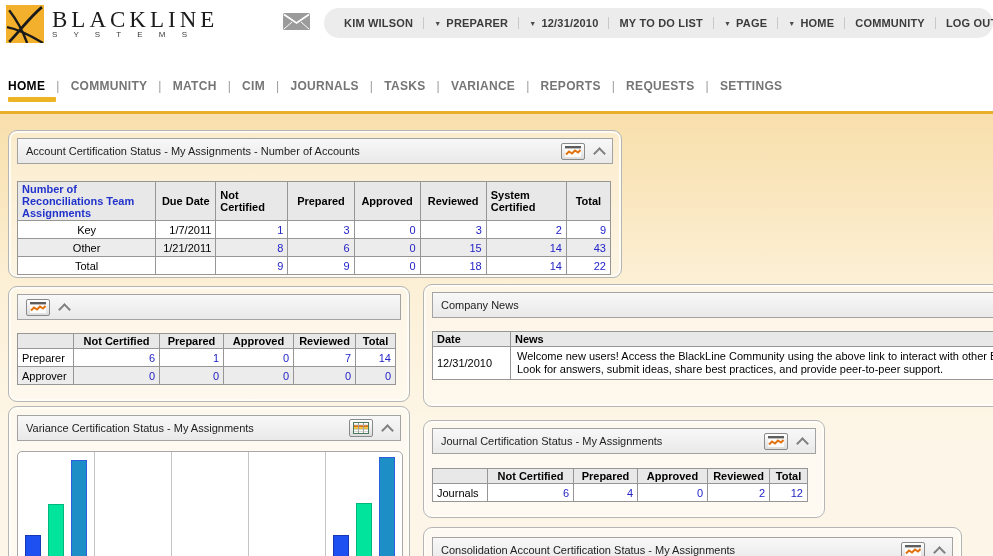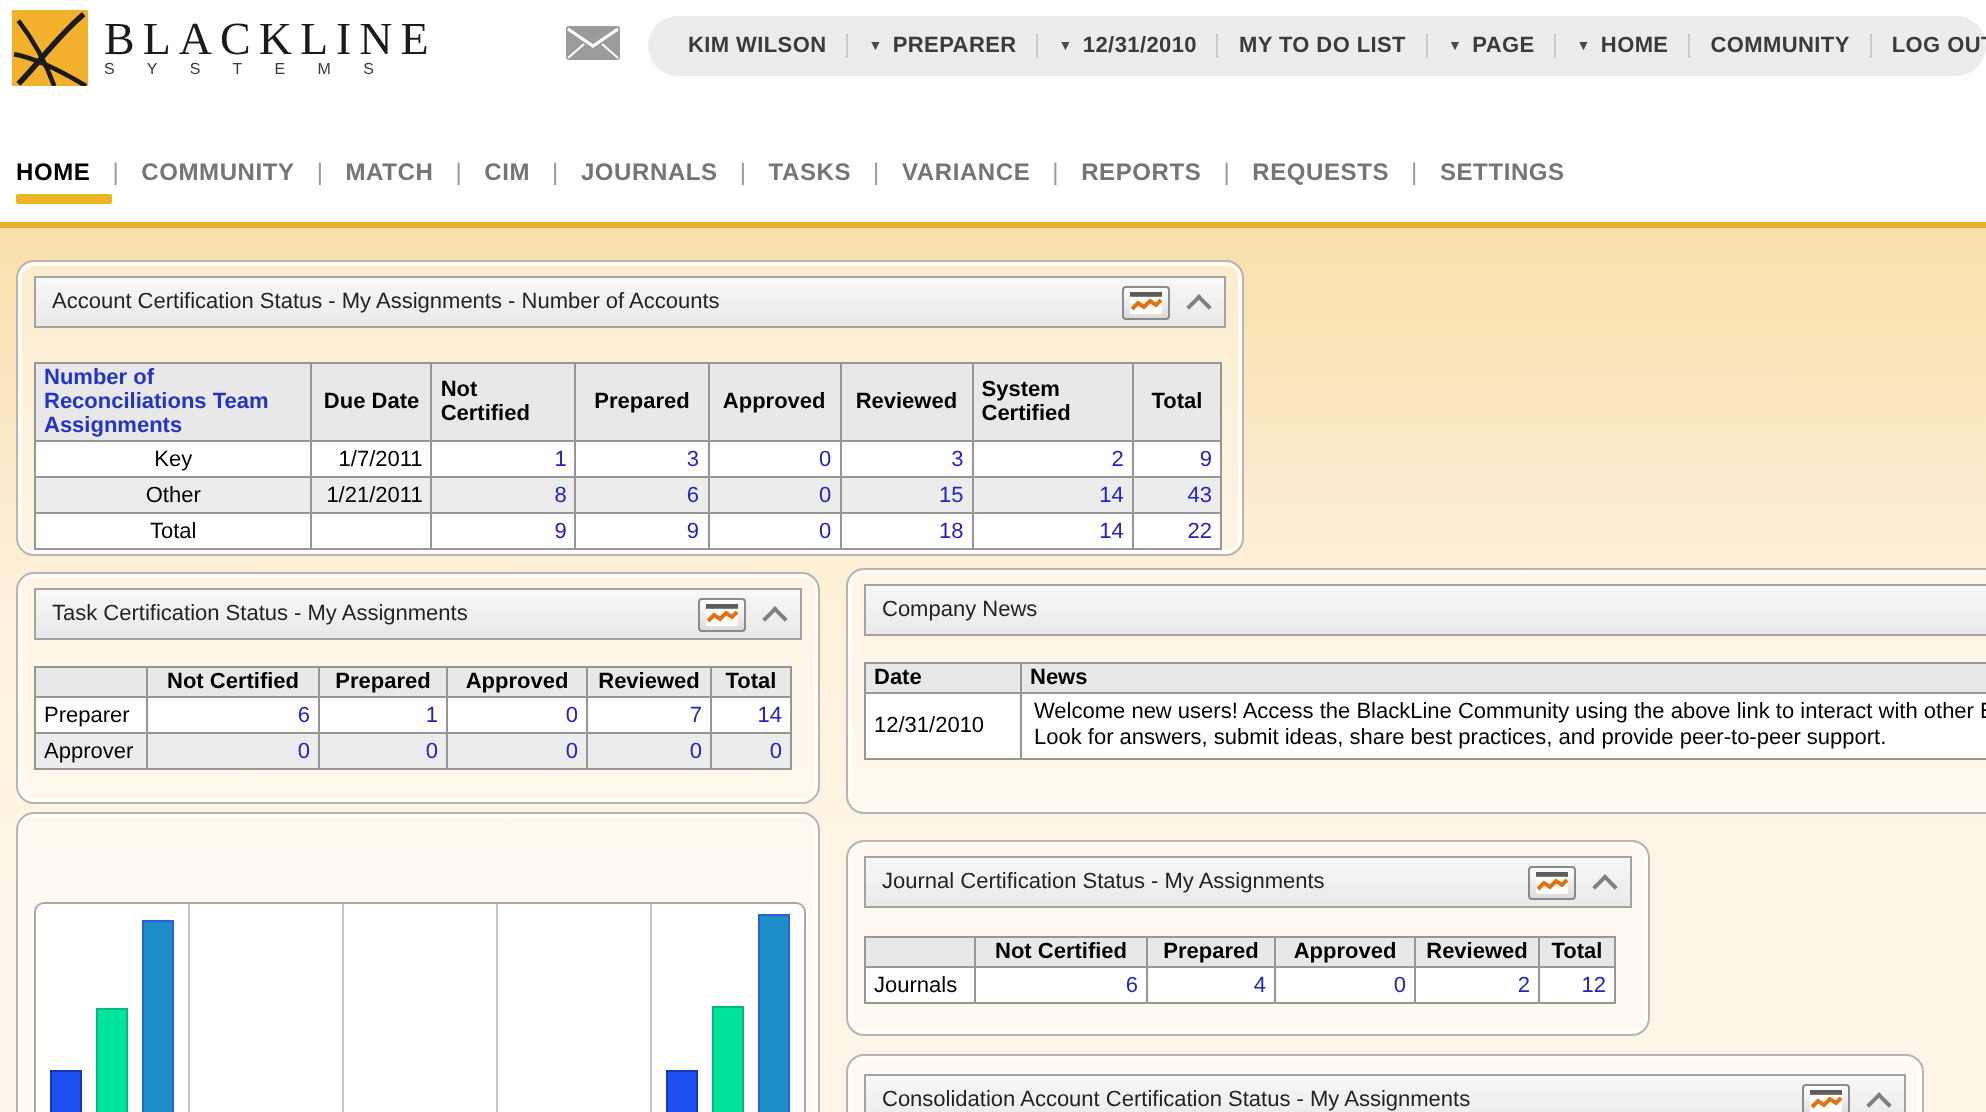--- a/index.html
+++ b/index.html
@@ -220,21 +220,20 @@
           <td class="num">18</td>
           <td class="num">14</td>
           <td class="num">22</td>
         </tr>
       </tbody>
     </table>
   </section>
 
   <section class="pnl" style="left:8px;top:172px;width:400px;height:114px;">
     <div class="pnl-hd">
-      <span class="pnl-title">Task Certification Status - My Assignments</span>
       <span class="icon-btn">
         <svg width="16" height="11" viewBox="0 0 16 11">
             <rect width="16" height="11" fill="#fdfdfd"></rect>
             <rect width="16" height="2.4" fill="#5d5d5d"></rect>
             <path d="M1,8.5 L4,5.5 L7,7.5 L10,4.5 L13,6.5 L15.5,4" stroke="#E2720F" stroke-width="2" fill="none"></path>
           </svg>
       </span>
       <span class="chev"></span>
     </div>
     <table class="tbl" style="left:8px;top:46px;width:378px;">
@@ -295,20 +294,33 @@
       <tbody>
         <tr>
           <td class="lblL">12/31/2010</td>
           <td class="newscell">Welcome new users!  Access the BlackLine Community using the above link to interact with other BlackLine users.  Look for answers, submit ideas, share best practices, and provide peer-to-peer support.</td>
         </tr>
       </tbody>
     </table>
   </section>
 
   <section class="pnl" style="left:8px;top:292px;width:400px;height:250px;">
+    <div class="pnl-hd" style="top:8px;">
+      <span class="pnl-title">Variance Certification Status - My Assignments</span>
+      <span class="icon-btn">
+        <svg width="16" height="12" viewBox="0 0 16 12">
+          <rect x="0.5" y="0.5" width="15" height="11" fill="#ffffff" stroke="#4a7a5a"></rect>
+          <rect x="1" y="3" width="14" height="2.2" fill="#E2720F"></rect>
+          <rect x="1" y="5.2" width="14" height="2" fill="#E8C23A"></rect>
+          <path d="M5.5,1 V11 M10.5,1 V11" stroke="#9a9a9a" stroke-width="1" fill="none"></path>
+          <path d="M1,3 H15 M1,7.4 H15 M1,9.6 H15" stroke="#bbbbbb" stroke-width="0.7" fill="none"></path>
+        </svg>
+      </span>
+      <span class="chev"></span>
+    </div>
     <div class="chart">
         <div class="chart-col">
           <div class="chart-bar" style="height: 69px; background: rgb(30, 79, 240); border-color: rgb(22, 56, 180);"></div>
           <div class="chart-bar" style="height: 100px; background: rgb(0, 229, 155); border-color: rgb(0, 184, 124);"></div>
           <div class="chart-bar" style="height: 144px; background: rgb(30, 143, 198); border-color: rgb(43, 95, 224);"></div>
         </div>
         <div class="chart-col"></div>
         <div class="chart-col"></div>
         <div class="chart-col"></div>
         <div class="chart-col">

